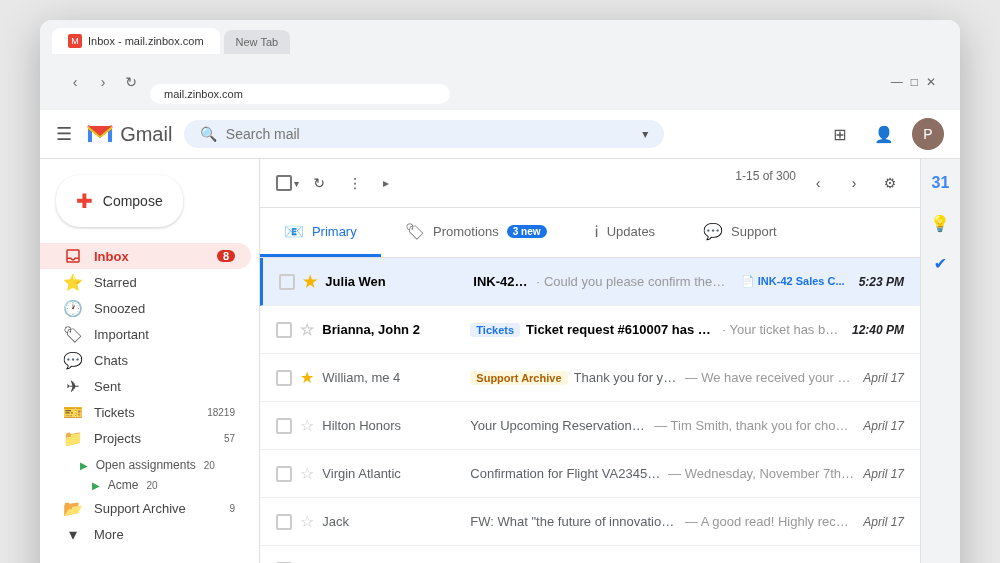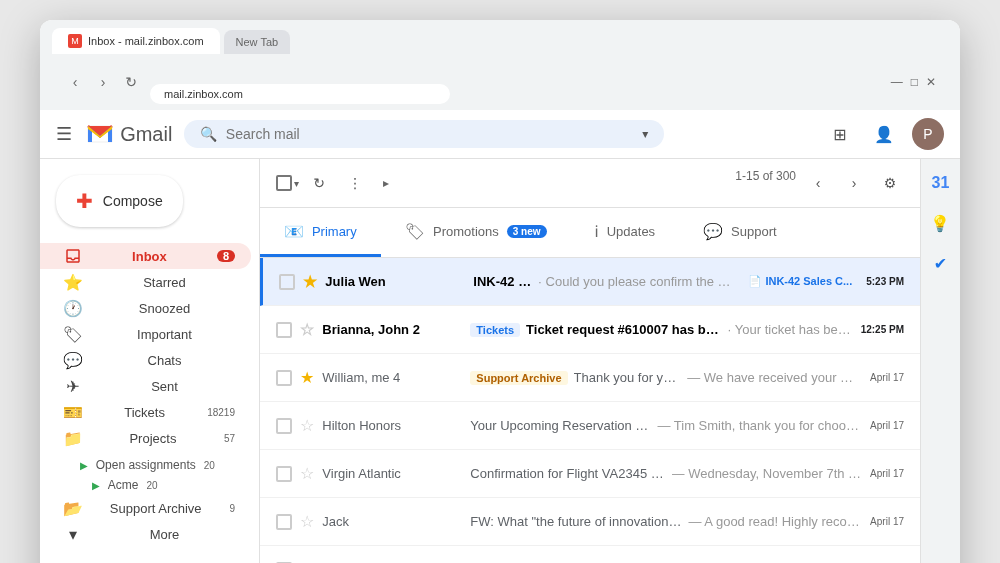--- a/index.html
+++ b/index.html
@@ -244,21 +244,21 @@
       font-weight: 600;
     }
     .sidebar-icon {
       width: 18px;
       height: 18px;
       display: flex;
       align-items: center;
       justify-content: center;
       font-size: 16px;
     }
-    .sidebar-label { flex: 1; text-align: center; }
+    .sidebar-label { flex: 1; }
     .sidebar-badge {
       background: #d93025;
       color: white;
       border-radius: 12px;
       padding: 0 6px;
       font-size: 11px;
       font-weight: 600;
       min-width: 18px;
       text-align: center;
     }
@@ -455,24 +455,25 @@
       padding: 1px 6px;
       border-radius: 3px;
       font-size: 11px;
       font-weight: 700;
       white-space: nowrap;
     }
     .tag-blue { background: #e8f0fe; color: #1a73e8; }
     .tag-yellow { background: #fef7e0; color: #b06000; }
     .email-time {
       margin-left: auto;
-      font-size: 10px;
+      font-size: 12px;
       color: #666;
       white-space: nowrap;
       flex-shrink: 0;
+      font-style: italic;
     }
     .email-row.unread .email-time { color: #202124; font-weight: 600; }
 
     
     .right-panel {
       width: 40px;
       background: #f1f3f4;
       border-left: 1px solid #e0e0e0;
       display: flex;
       flex-direction: column;
@@ -681,21 +682,21 @@
 
           <div class="email-row unread">
             <div class="email-checkbox"></div>
             <span class="email-star empty">☆</span>
             <span class="email-sender">Brianna, John 2</span>
             <div class="email-content">
               <span class="tag tag-blue">Tickets</span>
               <span class="email-subject">Ticket request #610007 has been approved!</span>
               <span class="email-preview">· Your ticket has been appro...</span>
             </div>
-            <span class="email-time">12:25 PM</span>
+            <span class="email-time">12:40 PM</span>
           </div>
 
           <div class="email-row read">
             <div class="email-checkbox"></div>
             <span class="email-star">★</span>
             <span class="email-sender">William, me 4</span>
             <div class="email-content">
               <span class="tag tag-yellow">Support Archive</span>
               <span class="email-subject">Thank you for your Inquiry</span>
               <span class="email-preview">— We have received your message and ...</span>

